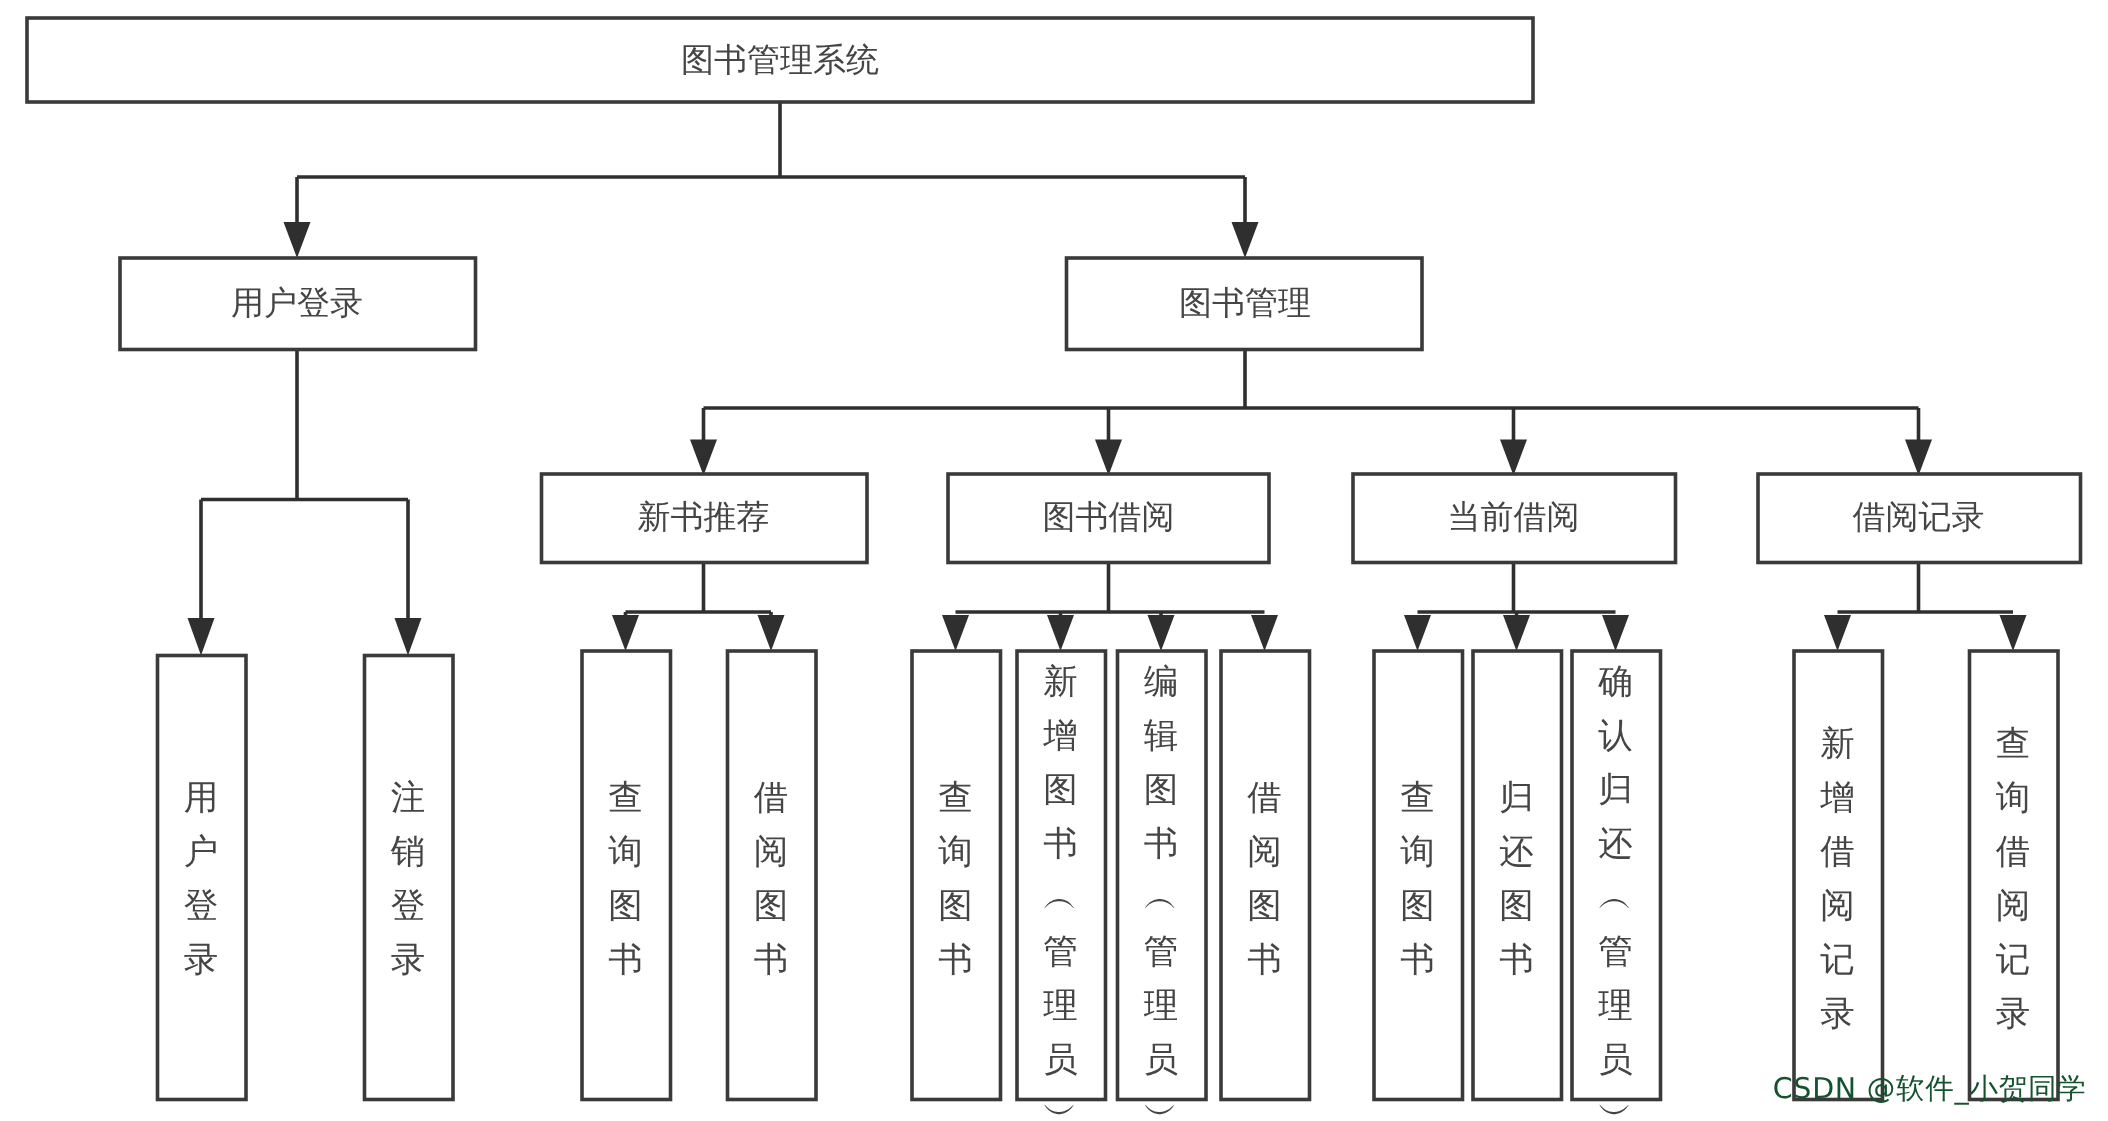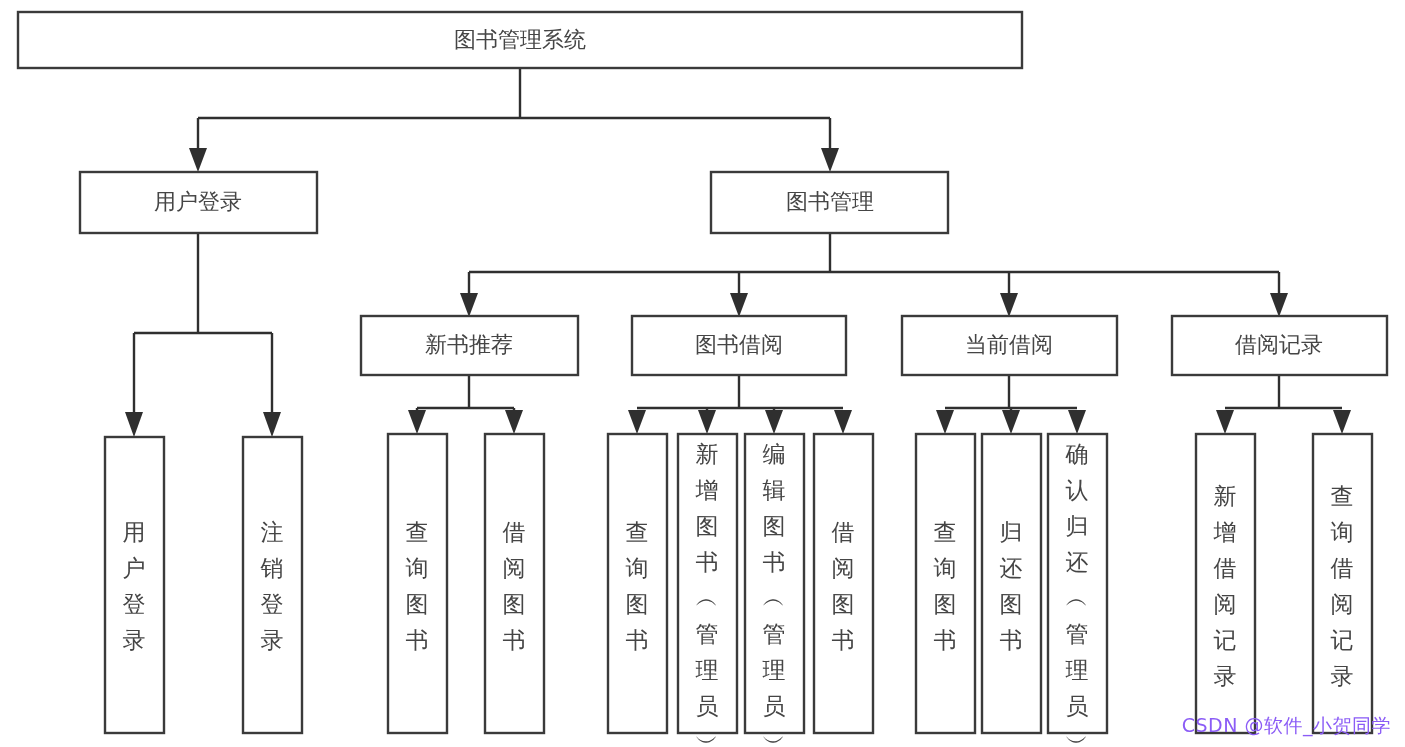--- a/index.html
+++ b/index.html
@@ -58,21 +58,21 @@
     font-family: "DejaVu Sans", "Liberation Sans", sans-serif;
     font-size: 23px;
     text-anchor: middle;
   }
   .watermark-text {
     position: absolute;
     right: 14px;
     bottom: 8px;
     font-family: "DejaVu Sans", "Liberation Sans", sans-serif;
     font-size: 19px;
-    color: #8b5cf6;
+    color: #14532d;
     letter-spacing: 0.5px;
     white-space: nowrap;
     pointer-events: none;
   }
 </style>
 </head>
 <body>
 
 <div id="diagram-root">
 

